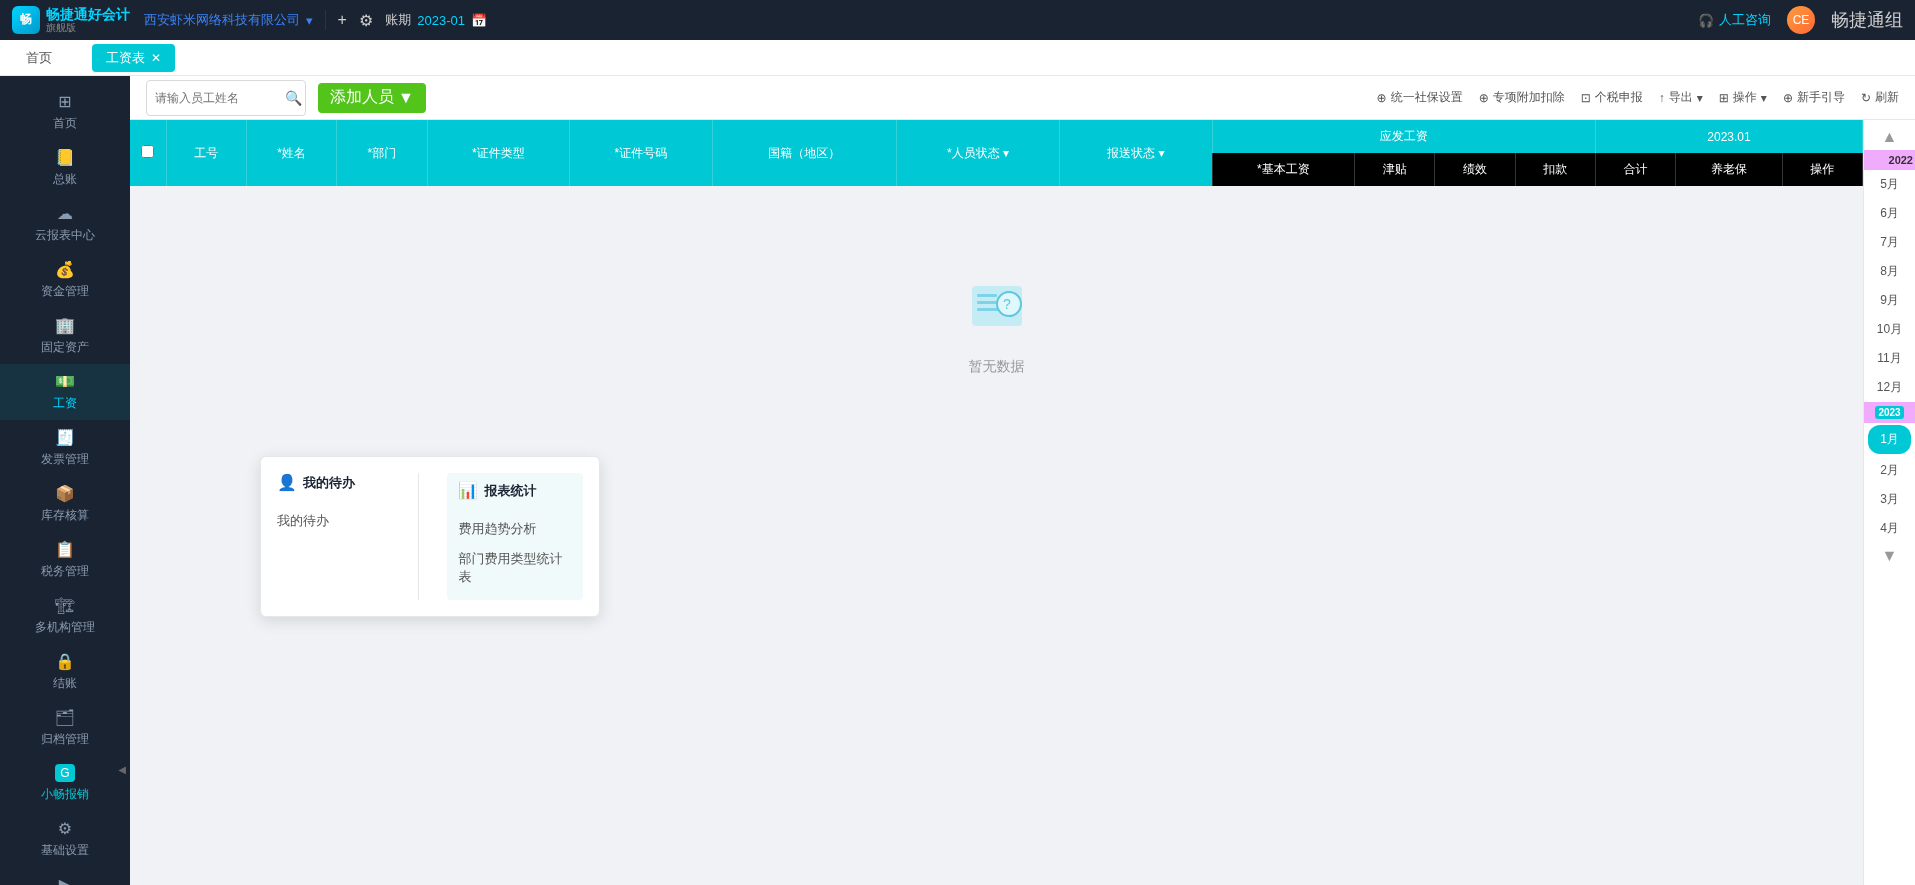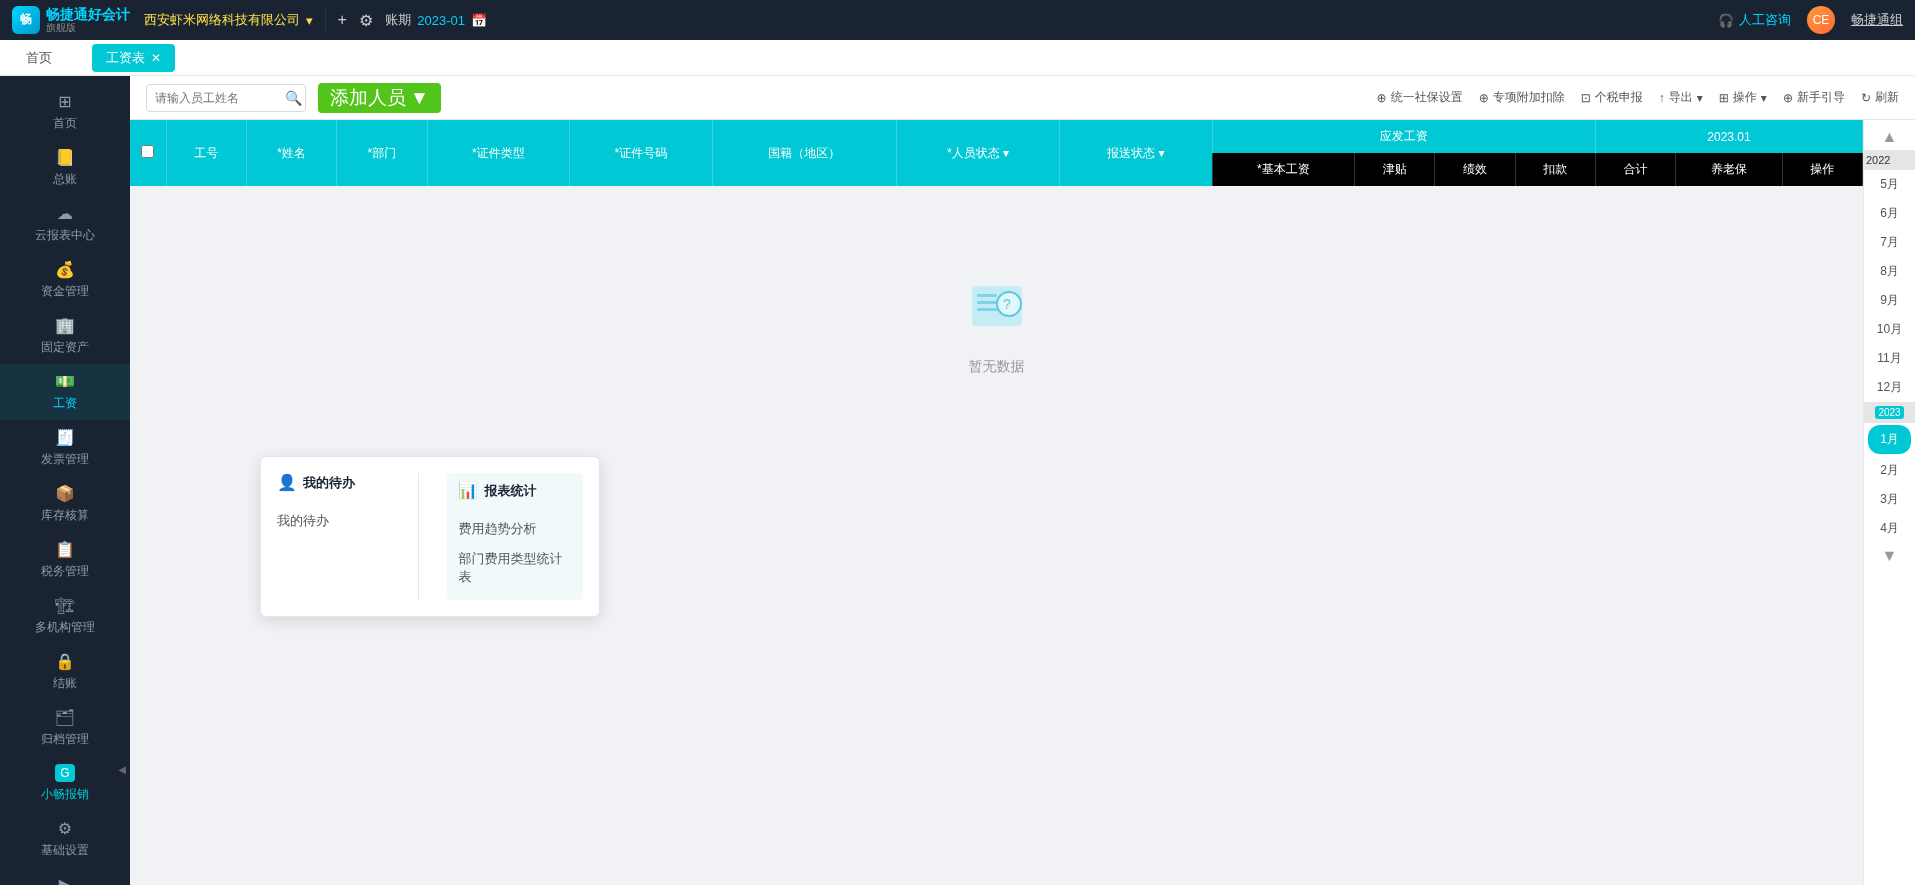--- a/index.html
+++ b/index.html
@@ -24,28 +24,28 @@
     .logo-icon {
       width: 28px; height: 28px;
       background: linear-gradient(135deg, #00d4ff, #0099cc);
       border-radius: 6px;
       display: flex; align-items: center; justify-content: center;
       color: white; font-size: 12px; font-weight: bold;
     }
     .logo-text { color: white; font-size: 12px; line-height: 1.2; }
     .company-selector {
       display: flex; align-items: center; gap: 6px;
-      color: #fde047; font-size: 13px; cursor: pointer;
+      color: #3b82f6; font-size: 13px; cursor: pointer;
     }
     .top-divider { width: 1px; height: 20px; background: #333; }
     .period-area { display: flex; align-items: center; gap: 6px; color: #ccc; font-size: 13px; }
     .top-right { margin-left: auto; display: flex; align-items: center; gap: 16px; }
     .support-btn { color: #00d4ff; font-size: 13px; cursor: pointer; display: flex; align-items: center; gap: 4px; }
     .user-avatar { width: 28px; height: 28px; border-radius: 50%; background: linear-gradient(135deg, #ff9a3c, #ff6b35); display: flex; align-items: center; justify-content: center; color: white; font-size: 11px; }
-    .user-name { color: #ccc; font-size: 13px; cursor: pointer; text-decoration: underline; }
+    .user-name { color: #ccc; font-size: 18px; cursor: pointer; }
 
     
     .tab-bar {
       height: 36px;
       background: #fff;
       display: flex;
       align-items: center;
       padding: 0 12px;
       border-bottom: 1px solid #e5e7eb;
       flex-shrink: 0;
@@ -114,31 +114,31 @@
       display: flex;
       align-items: center;
       padding: 0 16px;
       gap: 12px;
       border-bottom: 1px solid #e5e7eb;
       flex-shrink: 0;
     }
     .search-box {
       display: flex; align-items: center;
       border: 1px solid #d9d9d9; border-radius: 4px;
-      padding: 0 8px; height: 28px; width: 160px;
+      padding: 0 8px; height: 36px; width: 160px;
     }
     .search-box input {
       border: none; outline: none; font-size: 12px; color: #999; width: 130px;
     }
     .search-icon { color: #999; font-size: 14px; cursor: pointer; }
     .add-btn {
       background: #52c41a; color: white;
       border: none; border-radius: 4px;
       padding: 0 12px; height: 30px;
-      font-size: 19px; cursor: pointer;
+      font-size: 16px; cursor: pointer;
       display: flex; align-items: center; gap: 4px;
     }
     .toolbar-actions { display: flex; align-items: center; gap: 16px; margin-left: auto; }
     .toolbar-btn {
       display: flex; align-items: center; gap: 4px;
       color: #555; font-size: 12px; cursor: pointer;
     }
 
     
     .table-container {
@@ -205,23 +205,23 @@
     }
     .month-nav {
       width: 100%;
       text-align: center;
       padding: 4px;
       cursor: pointer;
       color: #999;
       font-size: 16px;
     }
     .year-header {
-      font-size: 11px; color: #333; font-weight: normal;
-      padding: 4px 2px; text-align: left;
-      background: #e5e5e5; width: 100%;
+      font-size: 11px; color: #333; font-weight: bold;
+      padding: 4px 2px; text-align: right;
+      background: #f0abfc; width: 100%;
     }
     .year-badge {
       background: #00c8d4; color: white;
       border-radius: 3px; padding: 1px 3px;
       font-size: 10px;
     }
 
     
     .dropdown-overlay {
       position: absolute;

